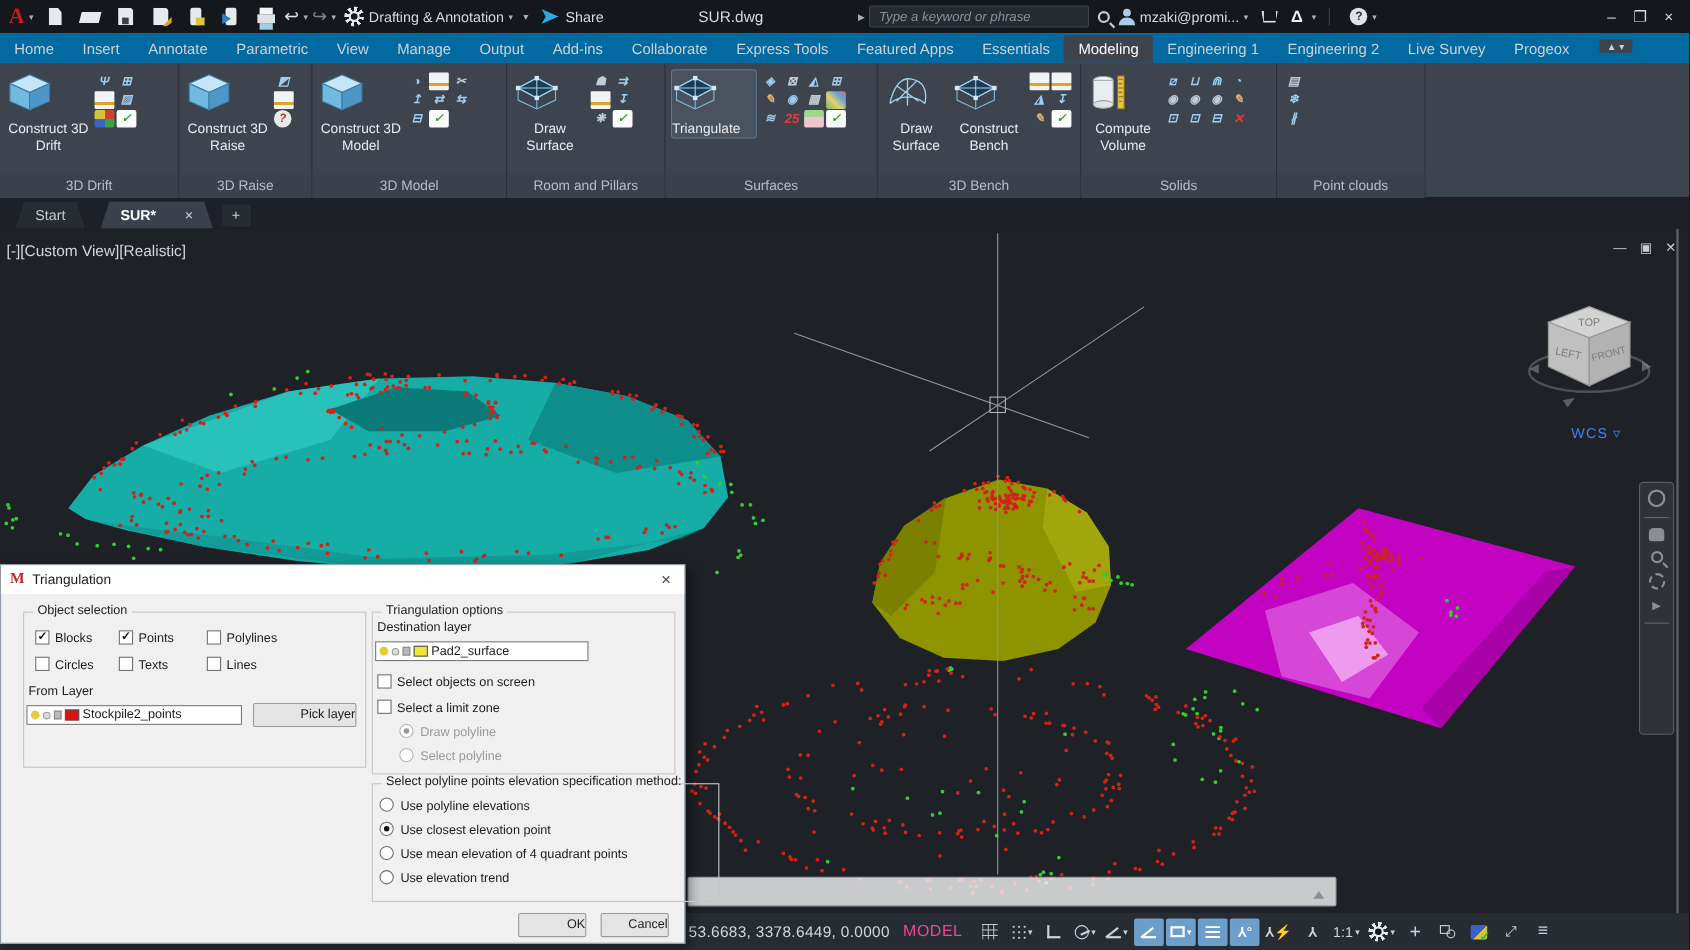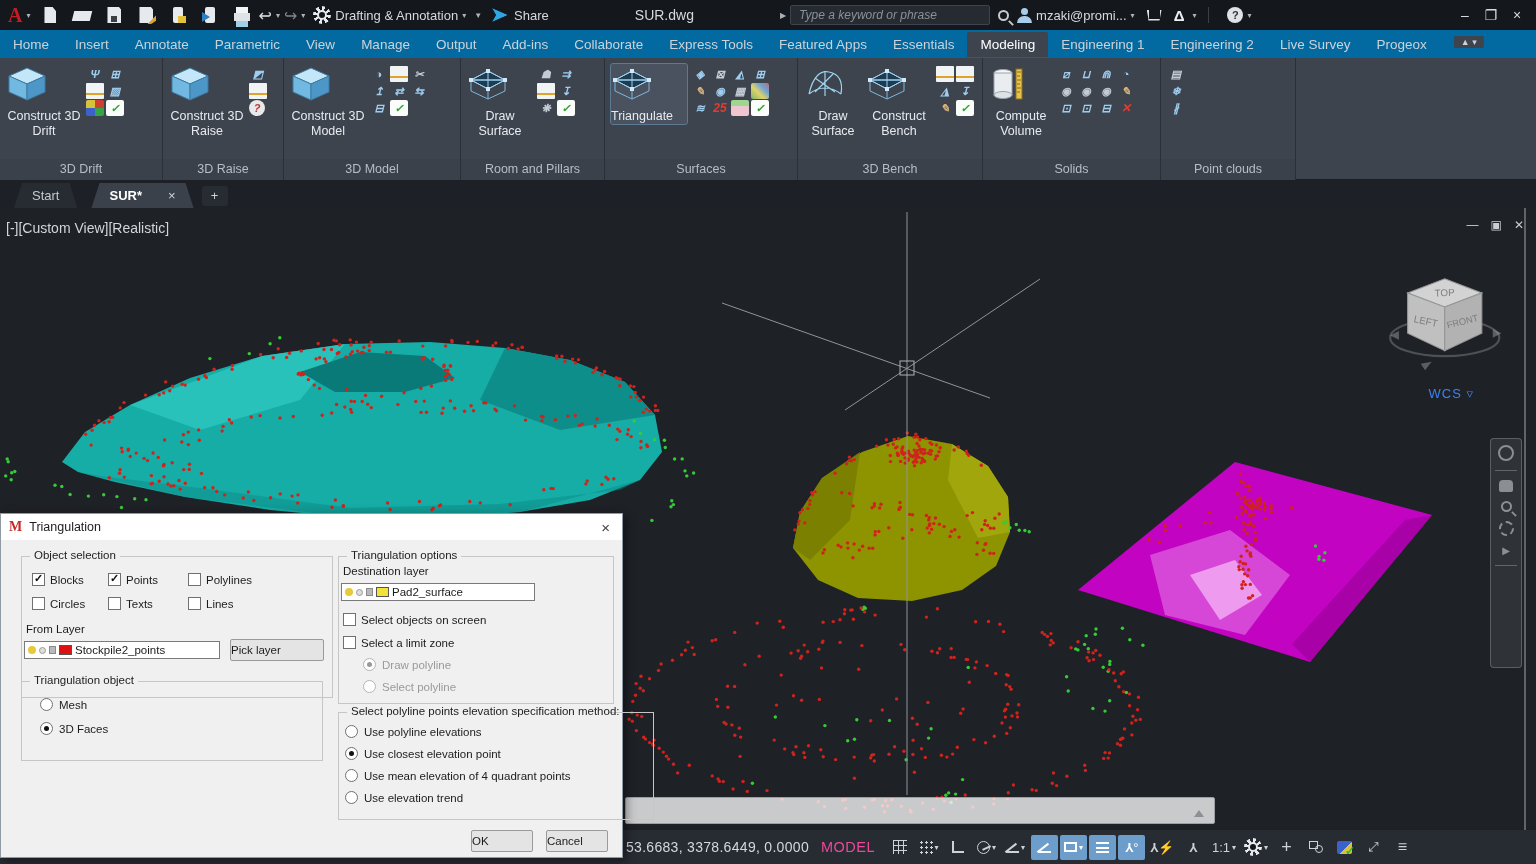--- a/index.html
+++ b/index.html
@@ -131,21 +131,21 @@
   .rad{width:13px;height:13px;border:1px solid #707070;border-radius:50%;background:#fff;display:inline-block;position:relative;vertical-align:-2px;margin-right:6px}
   .rad.sel::after{content:"";position:absolute;inset:3px;border-radius:50%;background:#111}
   .rad.dis{border-color:#b5b5b5}
   .rad.dis.sel::after{background:#9a9a9a}
   .dis-t{color:#9a9a9a}
   .field{position:absolute;height:18px;background:#fff;border:1px solid #7a7a7a;display:flex;align-items:center;padding:0 3px;gap:3px}
   .sw{width:13px;height:10px;border:1px solid #555}
   .bulb{width:8px;height:8px;border-radius:50%;background:#e7c93c}
   .mini{width:7px;height:7px;border-radius:50%;border:1px solid #9a9a9a;background:#ddd}
   .mini2{width:7px;height:8px;background:#b9b9b9;border:1px solid #8a8a8a}
-  .btn{position:absolute;height:22px;background:#e4e4e4;border:1px solid #9a9a9a;border-radius:2px;text-align:left;line-height:20px}
+  .btn{position:absolute;height:22px;background:#e4e4e4;border:1px solid #9a9a9a;border-radius:2px;text-align:right;line-height:20px}
   .row{position:absolute;white-space:nowrap}
 </style>
 </head>
 <body>
 
 <div class="app">
 
   <div class="titlebar">
     <span class="acad-a">A</span>
       <span class="caret">▾</span>
@@ -1408,25 +1408,20 @@
       <div class="field" style="left:2px;top:84px;width:196px">
         <span class="bulb"></span>
           <span class="mini"></span>
           <span class="mini2"></span>
         <span class="sw" style="background:#dd1111"></span>
         <span>Stockpile2_points</span>
       </div>
       <div class="btn" style="left:208px;top:82px;width:94px"><span>Pick layer</span></div>
     </div>
 
-    <div class="grp" style="left:20px;top:167px;width:302px;height:80px">
-      <span class="glabel">Triangulation object</span>
-      <div class="row" style="left:18px;top:16px"><span class="rad"></span><span>Mesh</span></div>
-      <div class="row" style="left:18px;top:40px"><span class="rad sel"></span><span>3D Faces</span></div>
-    </div>
 
     <div class="grp" style="left:337px;top:42px;width:276px;height:148px">
       <span class="glabel">Triangulation options</span>
       <div class="row" style="left:4px;top:8px"><span>Destination layer</span></div>
       <div class="field" style="left:2px;top:26px;width:194px">
         <span class="bulb"></span>
           <span class="mini"></span>
           <span class="mini2"></span>
         <span class="sw" style="background:#f2e23a"></span>
         <span>Pad2_surface</span>

